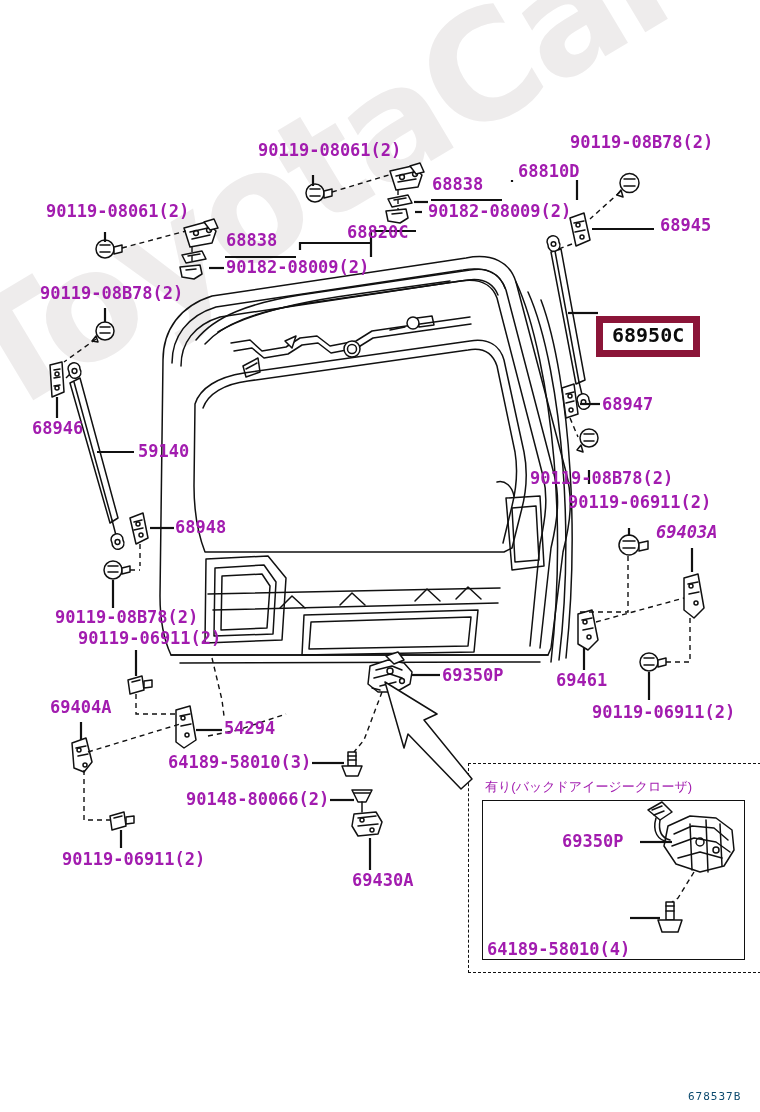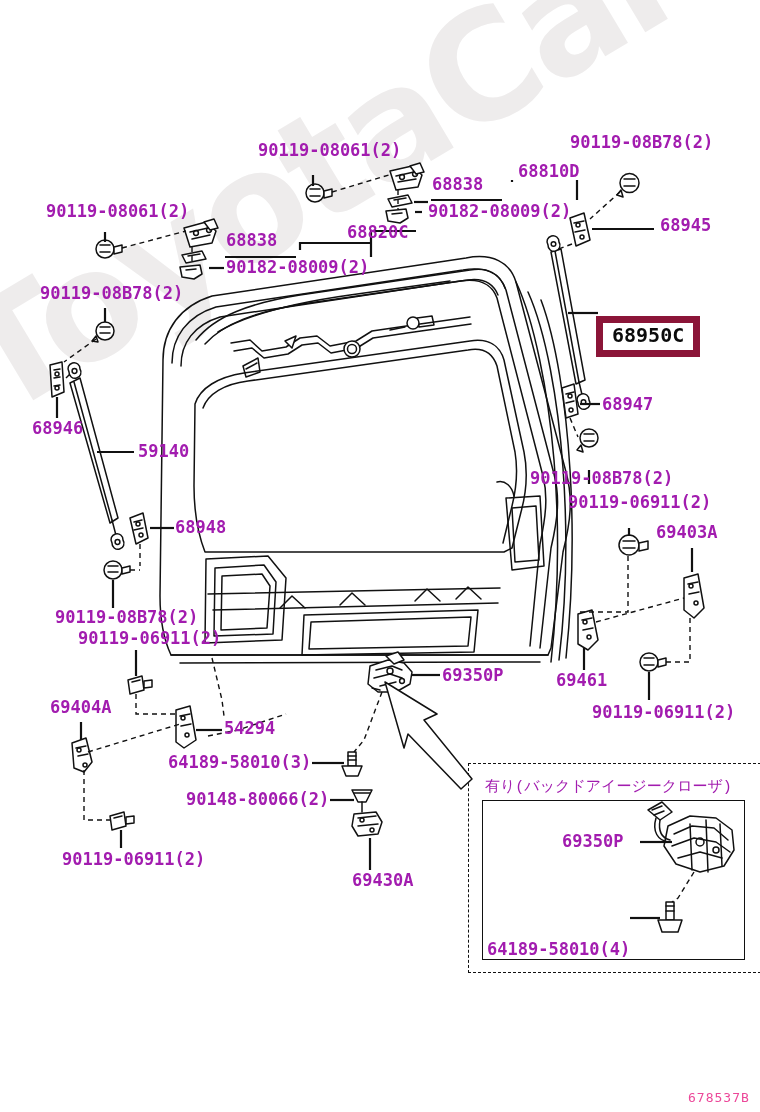--- a/index.html
+++ b/index.html
@@ -42,25 +42,25 @@
     z-index:5;
     font-family:"DejaVu Sans Mono","Liberation Mono",monospace;
     font-size:17px;
     font-weight:700;
     color:#a21caf;
     white-space:nowrap;
     letter-spacing:0px;
     line-height:1;
   }
   .lbl.jp{
-    font-family:Liberation Mono, monospace;
-    font-size:15px;font-weight:400;letter-spacing:0px;
+    font-family:Liberation Sans, sans-serif;
+    font-size:13px;font-weight:400;letter-spacing:0px;
   }
   .lbl.code{
-    font-size:13px;font-weight:400;color:#ec4899;letter-spacing:1px;
+    font-size:11px;font-weight:400;color:#0c4a6e;letter-spacing:1px;
   }
   
   .hl{
     position:absolute;z-index:6;
     border:7px solid #8b1538;
     background:#ffffff;
     padding:2px 9px 4px 9px;
     font-family:"DejaVu Sans Mono","Liberation Mono",monospace;
     font-size:20px;font-weight:700;color:#0b0b0b;
     line-height:1.05;
@@ -492,21 +492,21 @@
   <div class="lbl" style="left:226px;top:259px;">90182-08009(2)</div>
   <div class="lbl" style="left:40px;top:285px;">90119-08B78(2)</div>
 
   <div class="lbl" style="left:32px;top:420px;">68946</div>
   <div class="lbl" style="left:138px;top:443px;">59140</div>
   <div class="lbl" style="left:175px;top:519px;">68948</div>
 
   <div class="lbl" style="left:602px;top:396px;">68947</div>
   <div class="lbl" style="left:530px;top:470px;">90119-08B78(2)</div>
   <div class="lbl" style="left:568px;top:494px;">90119-06911(2)</div>
-  <div class="lbl" style="left:656px;top:524px;">69403A</div>
+  <div class="lbl" style="left:656px;top:524px;font-style:italic;">69403A</div>
   <div class="lbl" style="left:556px;top:672px;">69461</div>
   <div class="lbl" style="left:592px;top:704px;">90119-06911(2)</div>
 
   <div class="lbl" style="left:55px;top:609px;">90119-08B78(2)</div>
   <div class="lbl" style="left:78px;top:630px;">90119-06911(2)</div>
   <div class="lbl" style="left:50px;top:699px;">69404A</div>
   <div class="lbl" style="left:224px;top:720px;">54294</div>
   <div class="lbl" style="left:168px;top:754px;">64189-58010(3)</div>
   <div class="lbl" style="left:186px;top:791px;">90148-80066(2)</div>
   <div class="lbl" style="left:62px;top:851px;">90119-06911(2)</div>

